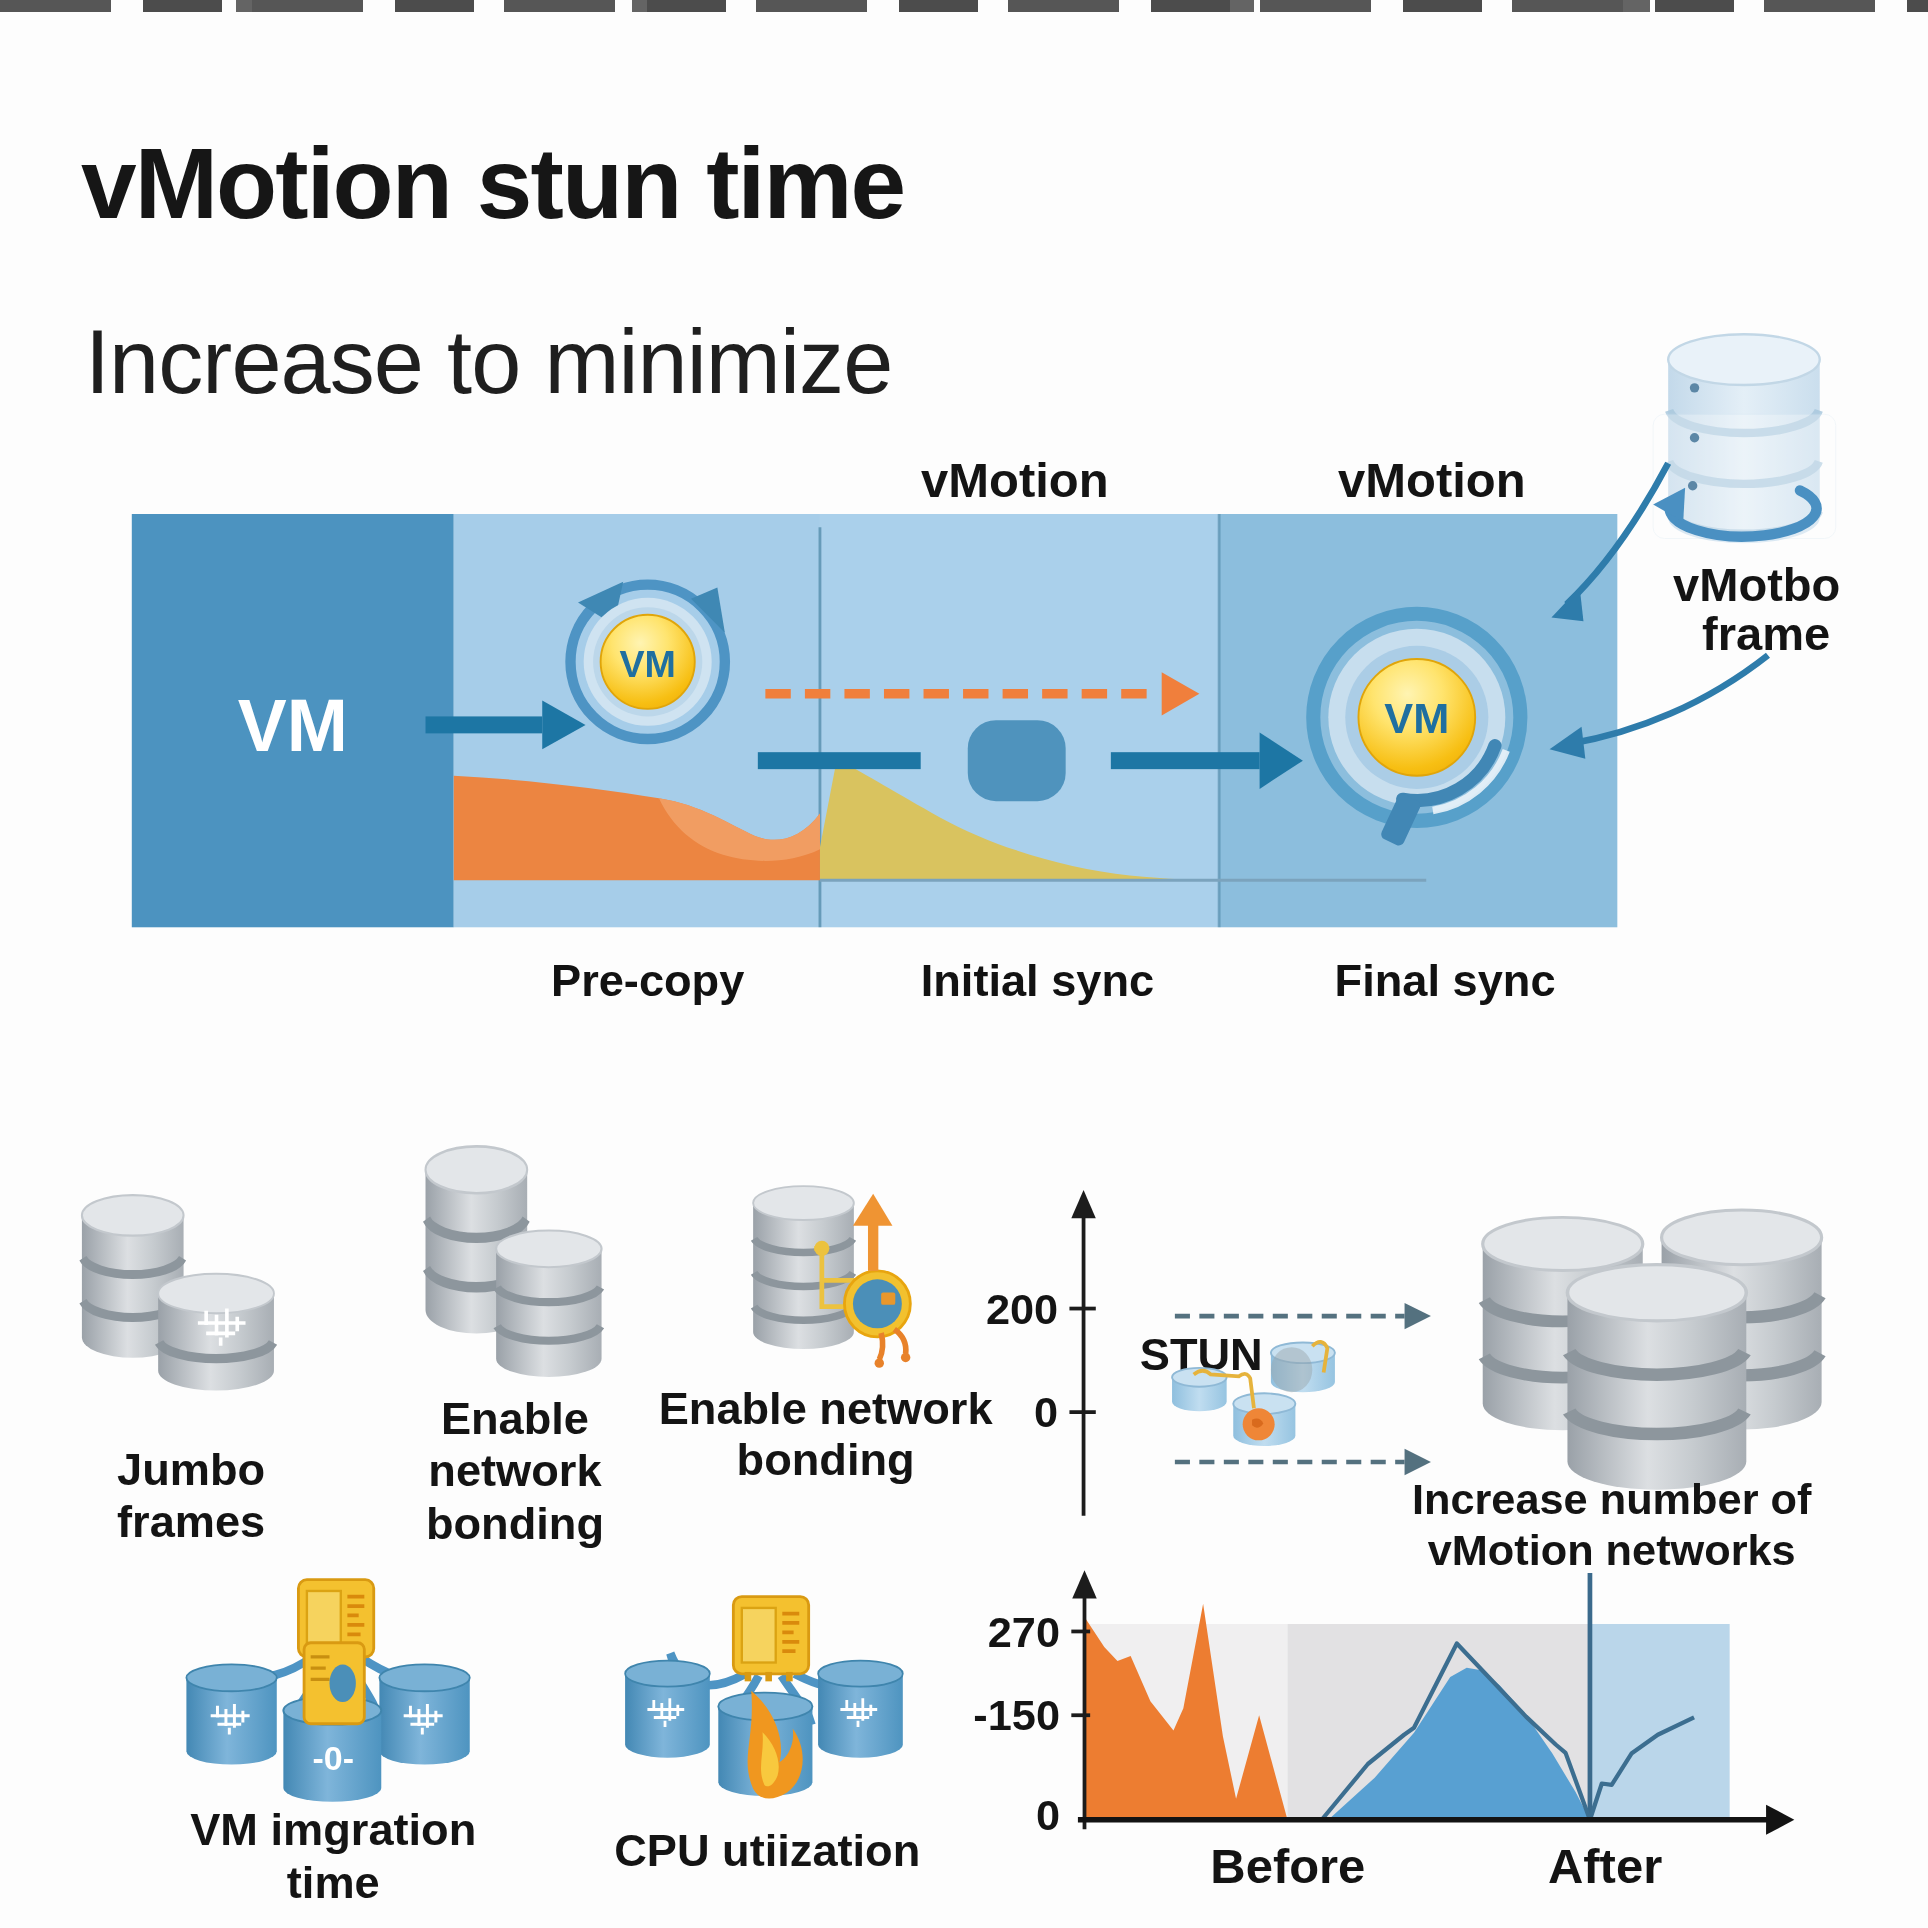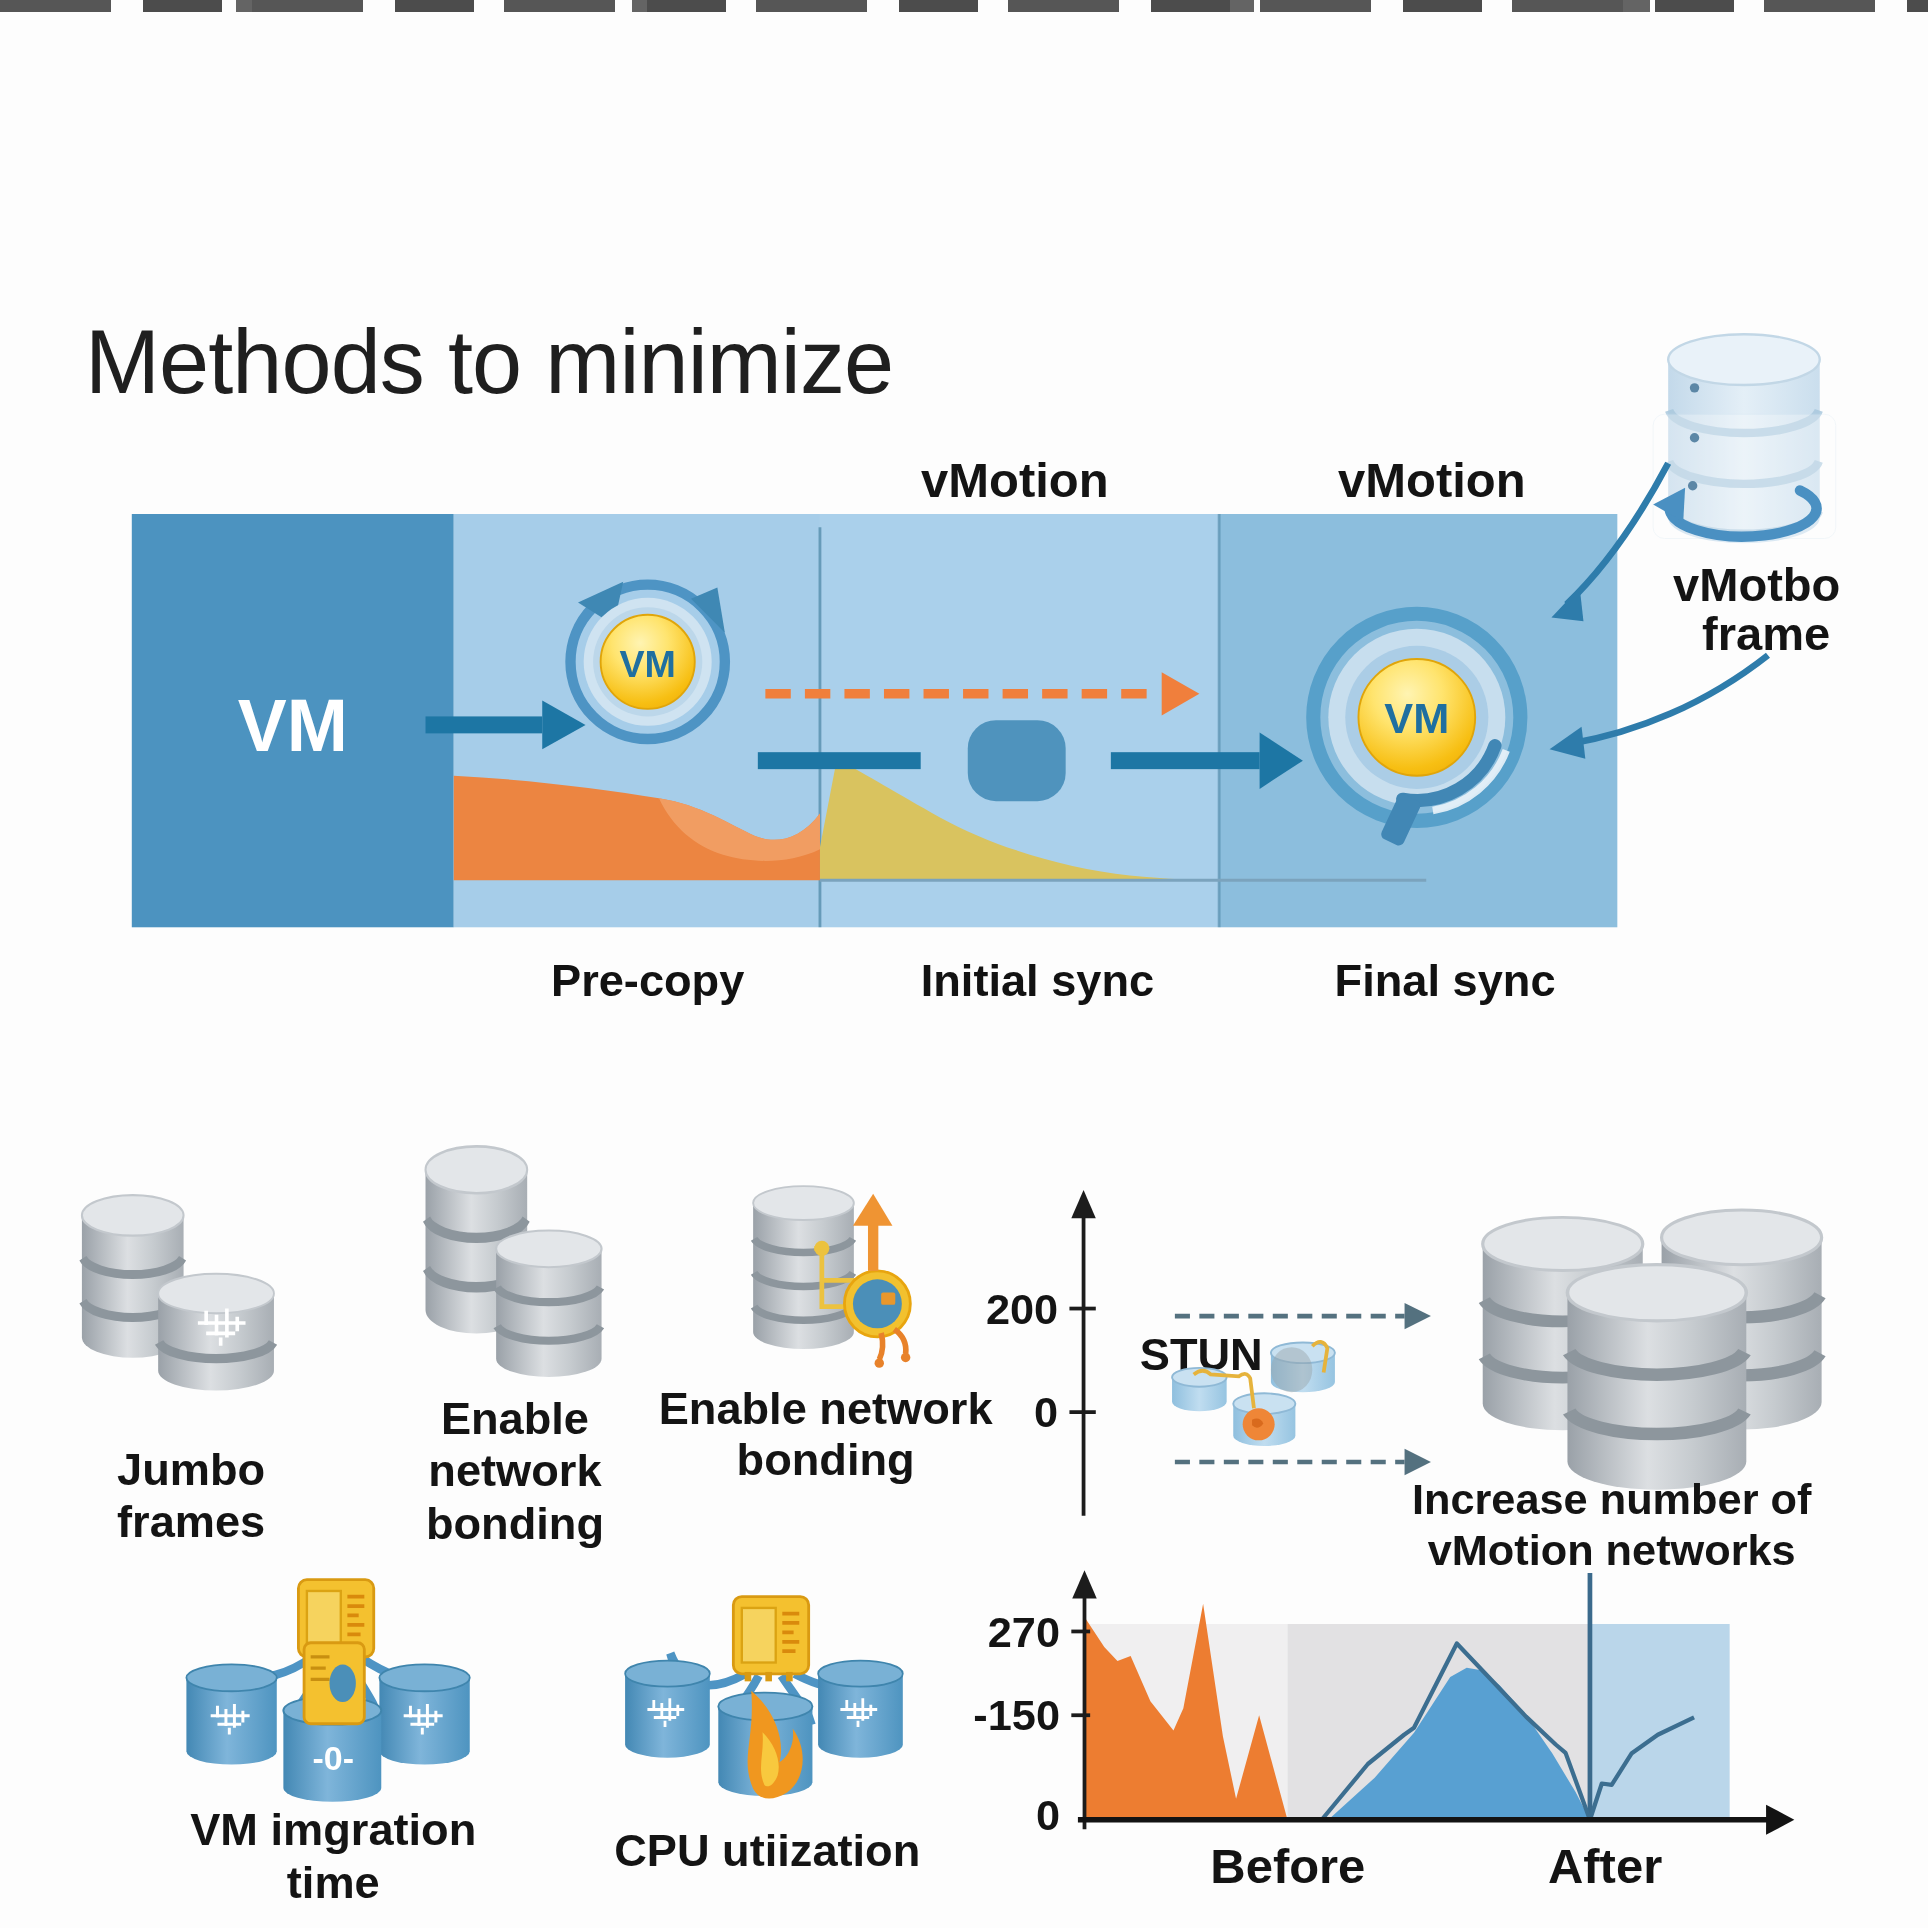--- a/index.html
+++ b/index.html
@@ -25,21 +25,22 @@
   svg text{font-family:"Liberation Sans","DejaVu Sans",sans-serif;}
   .lbl{fill:#141414;font-weight:700;}
 </style>
 </head>
 <body>
 
 <div class="stage">
 
   <div class="top-artifact"></div>
 
-  <div class="subtitle">Methods to minimize</div>
+  <div class="title">vMotion stun time</div>
+  <div class="subtitle">Increase to minimize</div>
 
   <svg width="1928" height="1928" viewBox="0 0 2048 2048" style="position:absolute;left:0;top:0;">
     <defs>
       <radialGradient id="gBall" cx="0.42" cy="0.3" r="0.85">
         <stop offset="0" stop-color="#fff4b2"></stop>
         <stop offset="0.35" stop-color="#ffe46e"></stop>
         <stop offset="0.75" stop-color="#f7bf13"></stop>
         <stop offset="1" stop-color="#eda904"></stop>
       </radialGradient>
       <linearGradient id="gGray" x1="0" y1="0" x2="1" y2="0">

